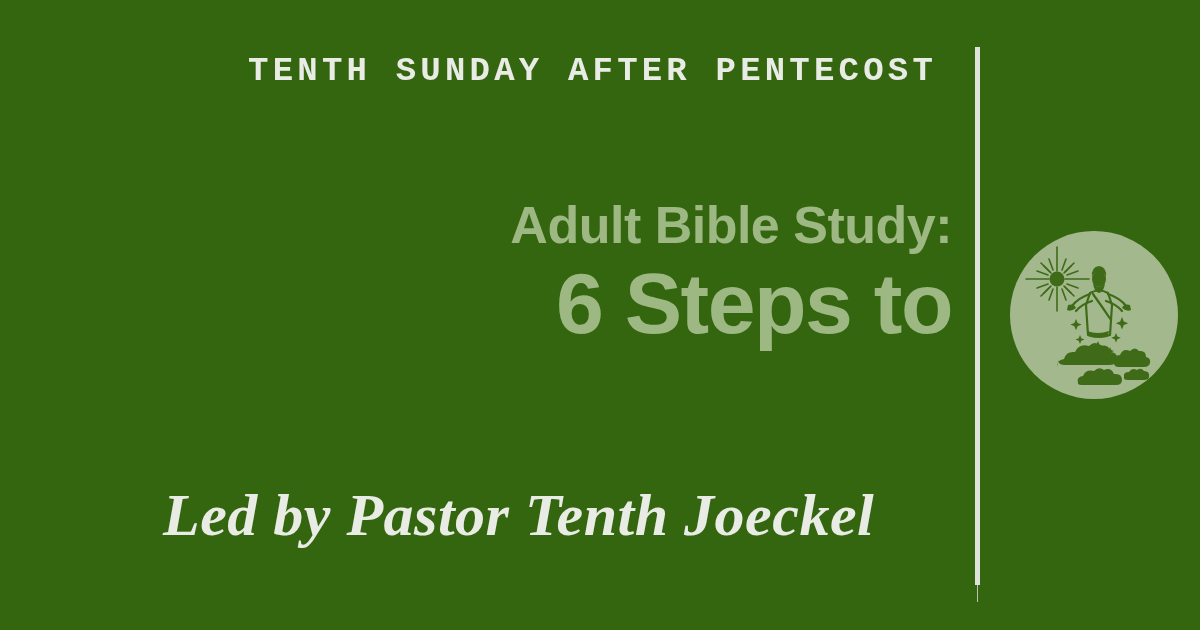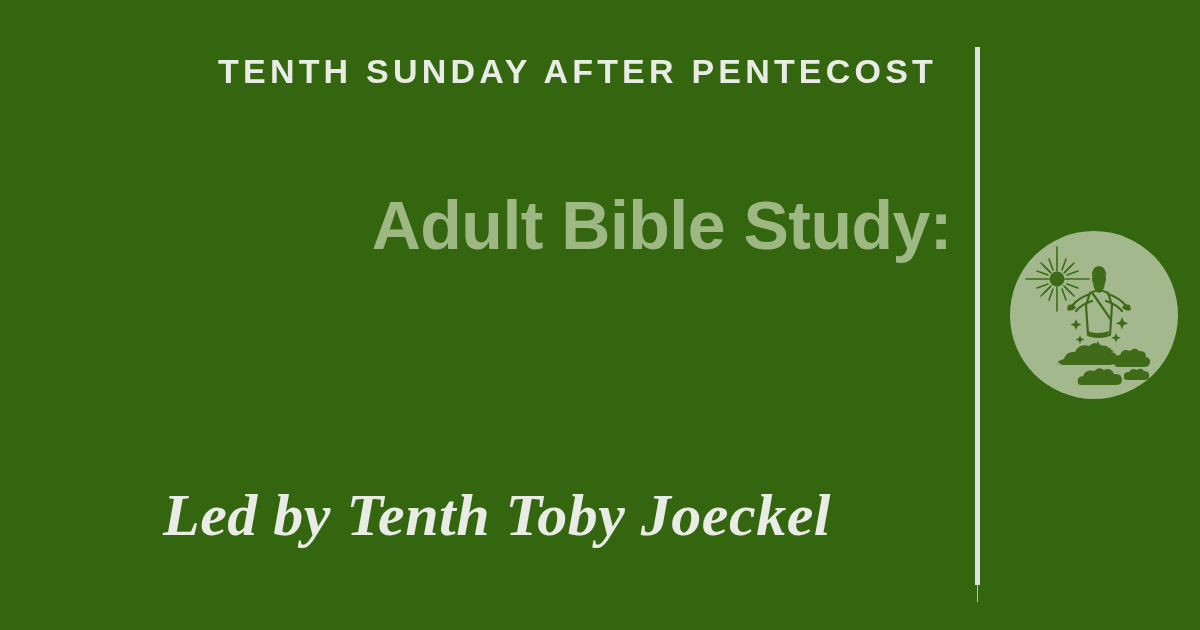--- a/index.html
+++ b/index.html
@@ -43,21 +43,21 @@
 
   
   .header {
     position: absolute;
     left: 0;
     top: 48px;
     width: 937px;
     text-align: right;
   }
   .header-line {
-    font-family: Liberation Sans, sans-serif;
+    font-family: Liberation Mono, monospace;
     font-weight: 700;
     font-size: 34px;
     line-height: 46px;
     letter-spacing: 4.2px;
     color: #e9ebe5;
     text-transform: uppercase;
     white-space: nowrap;
     padding-left: 40px;
   }
 
@@ -70,21 +70,21 @@
     text-align: right;
   }
   .title-line {
     color: #9db883;
     font-family: "Liberation Sans Narrow", "Liberation Sans", sans-serif;
     font-weight: 700;
     white-space: nowrap;
     display: block;
   }
   .title-line.small {
-    font-size: 68px;
+    font-size: 52px;
     line-height: 66px;
     letter-spacing: -0.5px;
   }
   .title-line.big {
     font-size: 86px;
     line-height: 90px;
     letter-spacing: -1.5px;
   }
 
   
@@ -125,23 +125,24 @@
 
   <div class="header">
     <div class="header-line">Tenth Sunday After Pentecost</div>
   </div>
 
   <div class="divider"></div>
   <div class="divider-tail"></div>
 
   <div class="title-block">
     <span class="title-line small">Adult Bible Study:</span>
+    <span class="title-line big">6 Steps to</span>
   </div>
 
-  <div class="byline">Led by Tenth Toby Joeckel</div>
+  <div class="byline">Led by Pastor Tenth Joeckel</div>
 
   <div class="badge">
     <svg viewBox="0 0 168 168" xmlns="http://www.w3.org/2000/svg">
       <g stroke="#3f6b18" fill="#3f6b18">
 
         <g stroke-width="1.6" stroke-linecap="round" fill="none">
           <line x1="47" y1="16" x2="47" y2="40"></line>
           <line x1="47" y1="56" x2="47" y2="80"></line>
           <line x1="16" y1="48" x2="39" y2="48"></line>
           <line x1="55" y1="48" x2="79" y2="48"></line>

